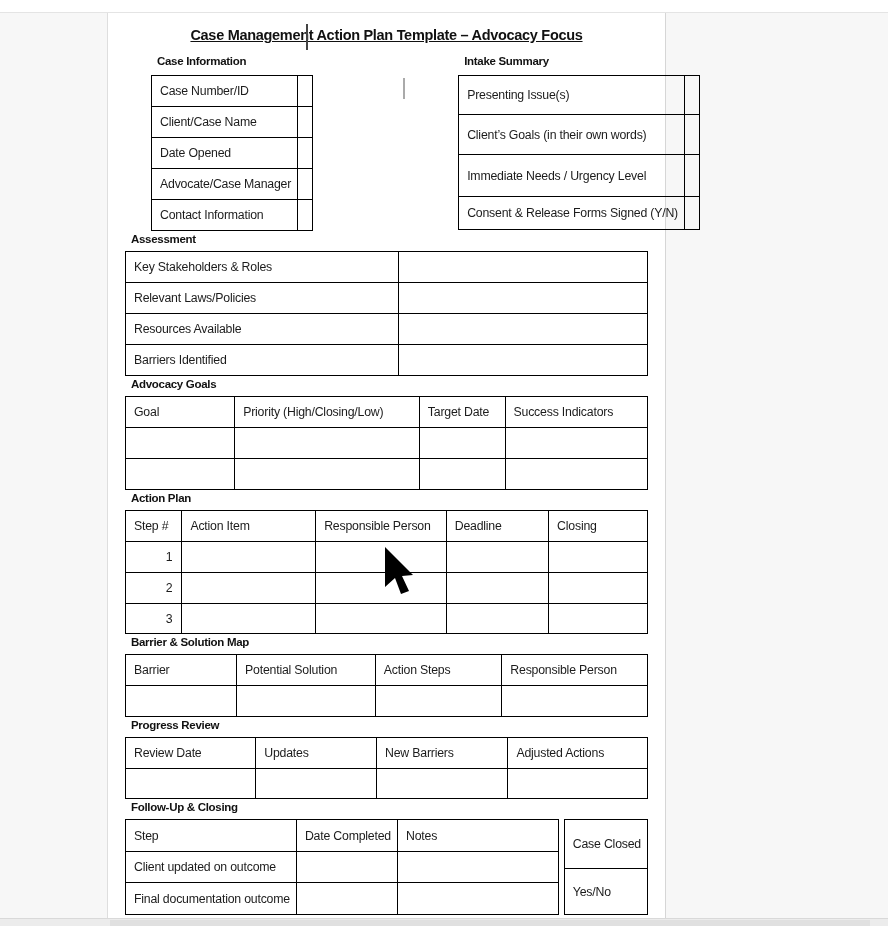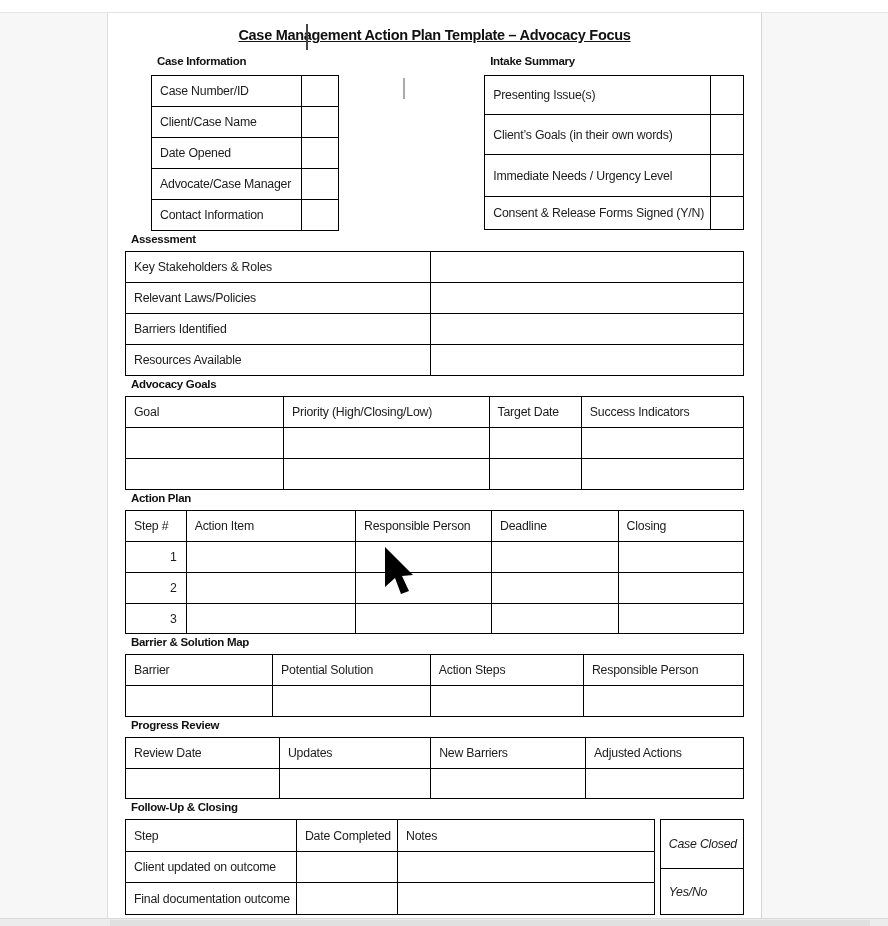--- a/index.html
+++ b/index.html
@@ -7,21 +7,21 @@
     width:888px;height:926px;overflow:hidden;position:relative;
     background:#f7f7f7;
     font-family:"Liberation Sans","DejaVu Sans",sans-serif;
     color:#1a1a1a;
   }
   .topbar{
     position:absolute;top:0;left:0;width:888px;height:13px;
     background:#ffffff;border-bottom:1px solid #e4e4e4;box-sizing:border-box;
   }
   .page{
-    position:absolute;top:13px;left:107px;width:655px;height:905px;
+    position:absolute;top:13px;left:107px;width:559px;height:905px;
     background:#ffffff;box-sizing:border-box;
     border-left:1px solid #dedede;border-right:1px solid #d6d6d6;
     padding:13px 17px 0 17px;position:absolute;
   }
   .title-row{position:relative;height:18px;text-align:center;margin-top:0;}
   .doc-title{
     font-size:14.5px;font-weight:bold;letter-spacing:-0.3px;
     text-decoration:underline;line-height:18px;color:#111;
   }
   .title-caret{
@@ -41,21 +41,21 @@
   table{border-collapse:collapse;table-layout:fixed;}
   td,th{
     border:1.5px solid #000;font-size:12.3px;font-weight:normal;
     letter-spacing:-0.2px;text-align:left;vertical-align:middle;
     padding:0 6px 0 8px;box-sizing:border-box;color:#1c1c1c;
     overflow:hidden;white-space:nowrap;
   }
   tr{height:31px;}
   .step-num{text-align:right;padding-right:9px;}
   .followup-row{display:flex;align-items:flex-start;}
-  .sidebox{margin-left:5px;font-style:italic;}
+  .sidebox{margin-left:5px;}
   .sidebox tr.r1{height:49px;}
   .sidebox tr.r2{height:46px;}
   .cursor{position:absolute;left:277px;top:534px;width:31px;height:50px;}
   .bottombar{
     position:absolute;left:0;bottom:0;width:888px;height:8px;
     background:#ececec;border-top:1px solid #d9d9d9;box-sizing:border-box;
   }
   .bottombar .thumb{
     position:absolute;left:110px;top:1px;height:6px;width:760px;background:#e0e0e0;
   }
@@ -145,25 +145,25 @@
     <tbody>
         <tr>
       <td>Key Stakeholders &amp; Roles</td>
       <td></td>
     </tr>
     <tr>
       <td>Relevant Laws/Policies</td>
       <td></td>
     </tr>
     <tr>
+      <td>Resources Available</td>
+      <td></td>
+    </tr>
+    <tr>
       <td>Barriers Identified</td>
-      <td></td>
-    </tr>
-    <tr>
-      <td>Resources Available</td>
       <td></td>
     </tr>
   </tbody>
     </table>
 
   <div class="section-heading">Advocacy Goals</div>
   <table>
     <colgroup>
         <col style="width:185px">
         <col style="width:217px">

